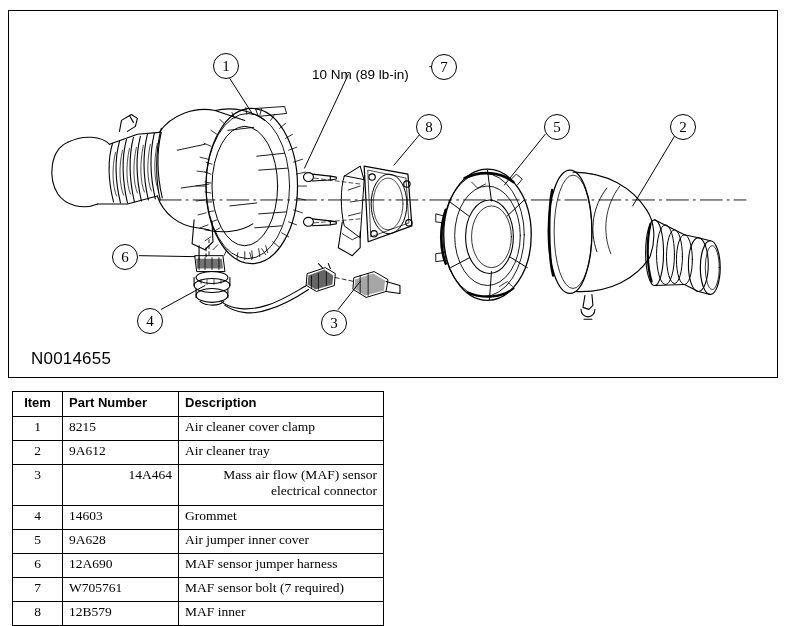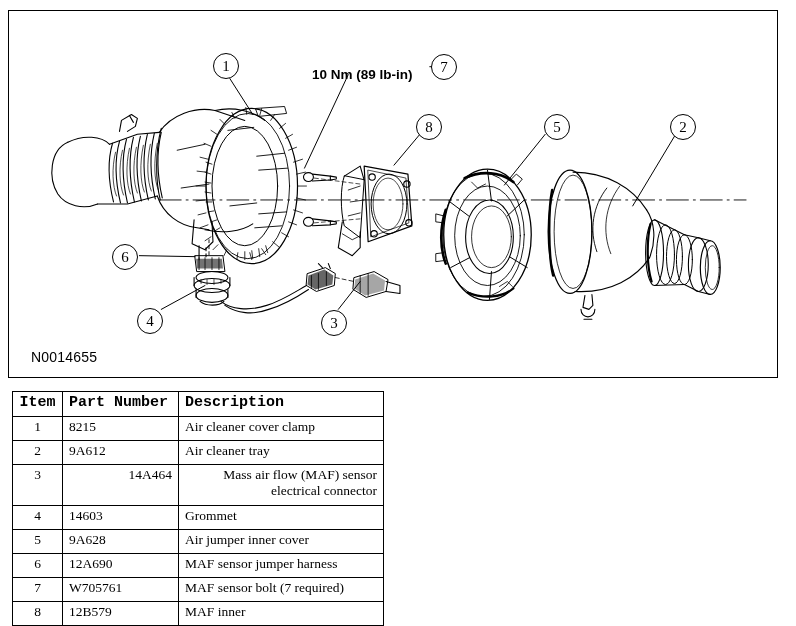--- a/index.html
+++ b/index.html
@@ -34,34 +34,34 @@
     height: 100%;
     display: block;
   }
 
   
   #drawing-id {
     position: absolute;
     left: 22px;
     top: 338px;
     font-family: "Liberation Sans", sans-serif;
-    font-size: 14px;
+    font-size: 17px;
     color: #000;
     letter-spacing: 0.2px;
     white-space: nowrap;
   }
 
   
   #torque-note {
     position: absolute;
     left: 303px;
     top: 56px;
     font-family: "Liberation Sans", sans-serif;
     font-size: 13.5px;
-    font-weight: bold;
+    font-weight: normal;
     color: #000;
     white-space: nowrap;
   }
 
   
   .callout {
     position: absolute;
     width: 26px;
     height: 26px;
     margin-left: -13px;
@@ -93,22 +93,22 @@
     background: #fff;
   }
   table.parts th,
   table.parts td {
     border: 1.3px solid #000;
     padding: 2px 6px;
     vertical-align: top;
     color: #000;
   }
   table.parts th {
-    font-family: Liberation Mono, monospace;
-    font-size: 15px;
+    font-family: Liberation Sans, sans-serif;
+    font-size: 13px;
     font-weight: bold;
     text-align: left;
     height: 20px;
     line-height: 17px;
   }
   table.parts th.c-item { text-align: center; }
   table.parts td {
     font-family: "Liberation Serif", serif;
     font-size: 13.5px;
     line-height: 16px;

